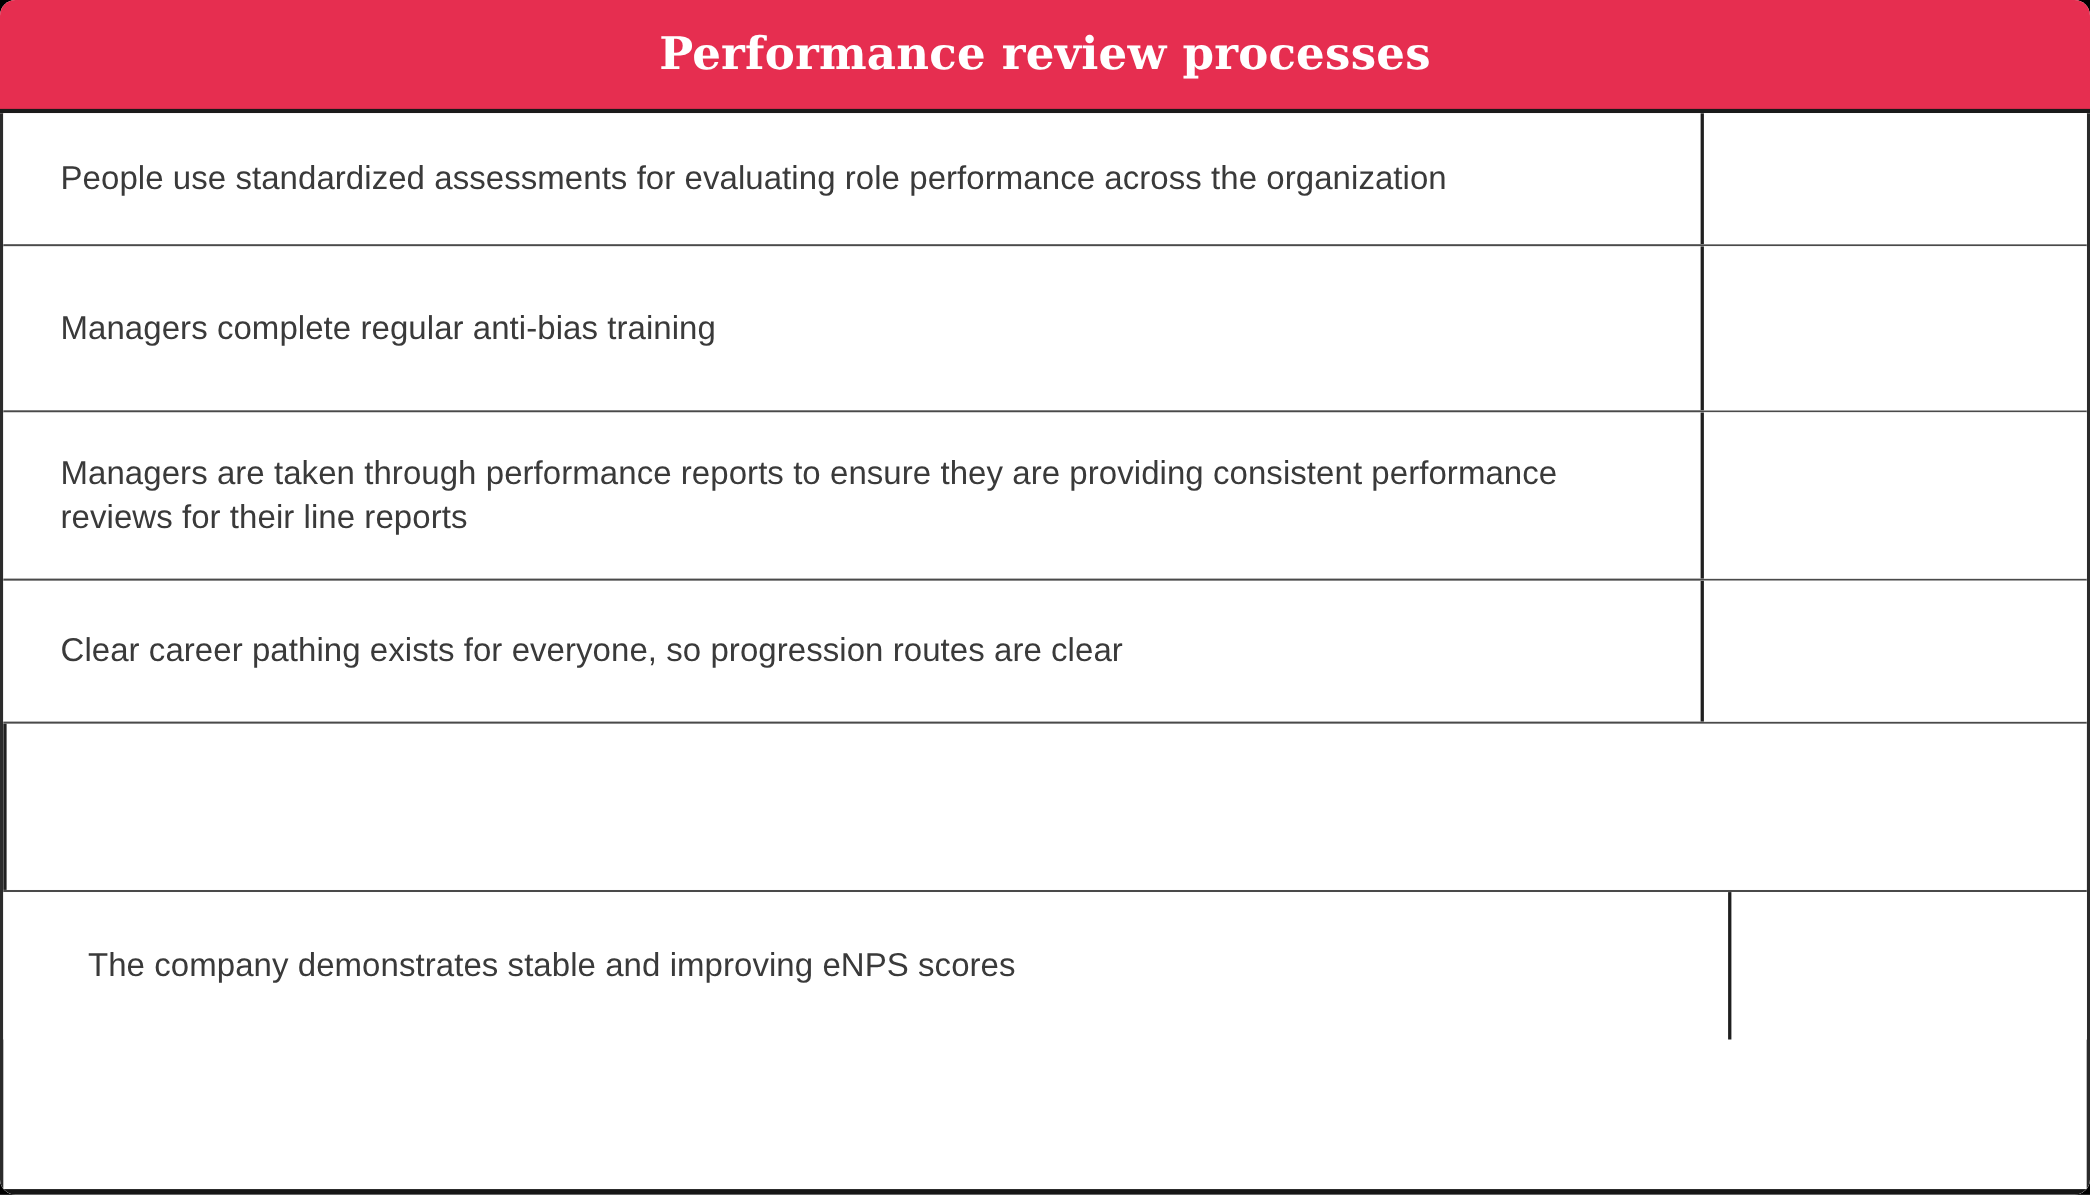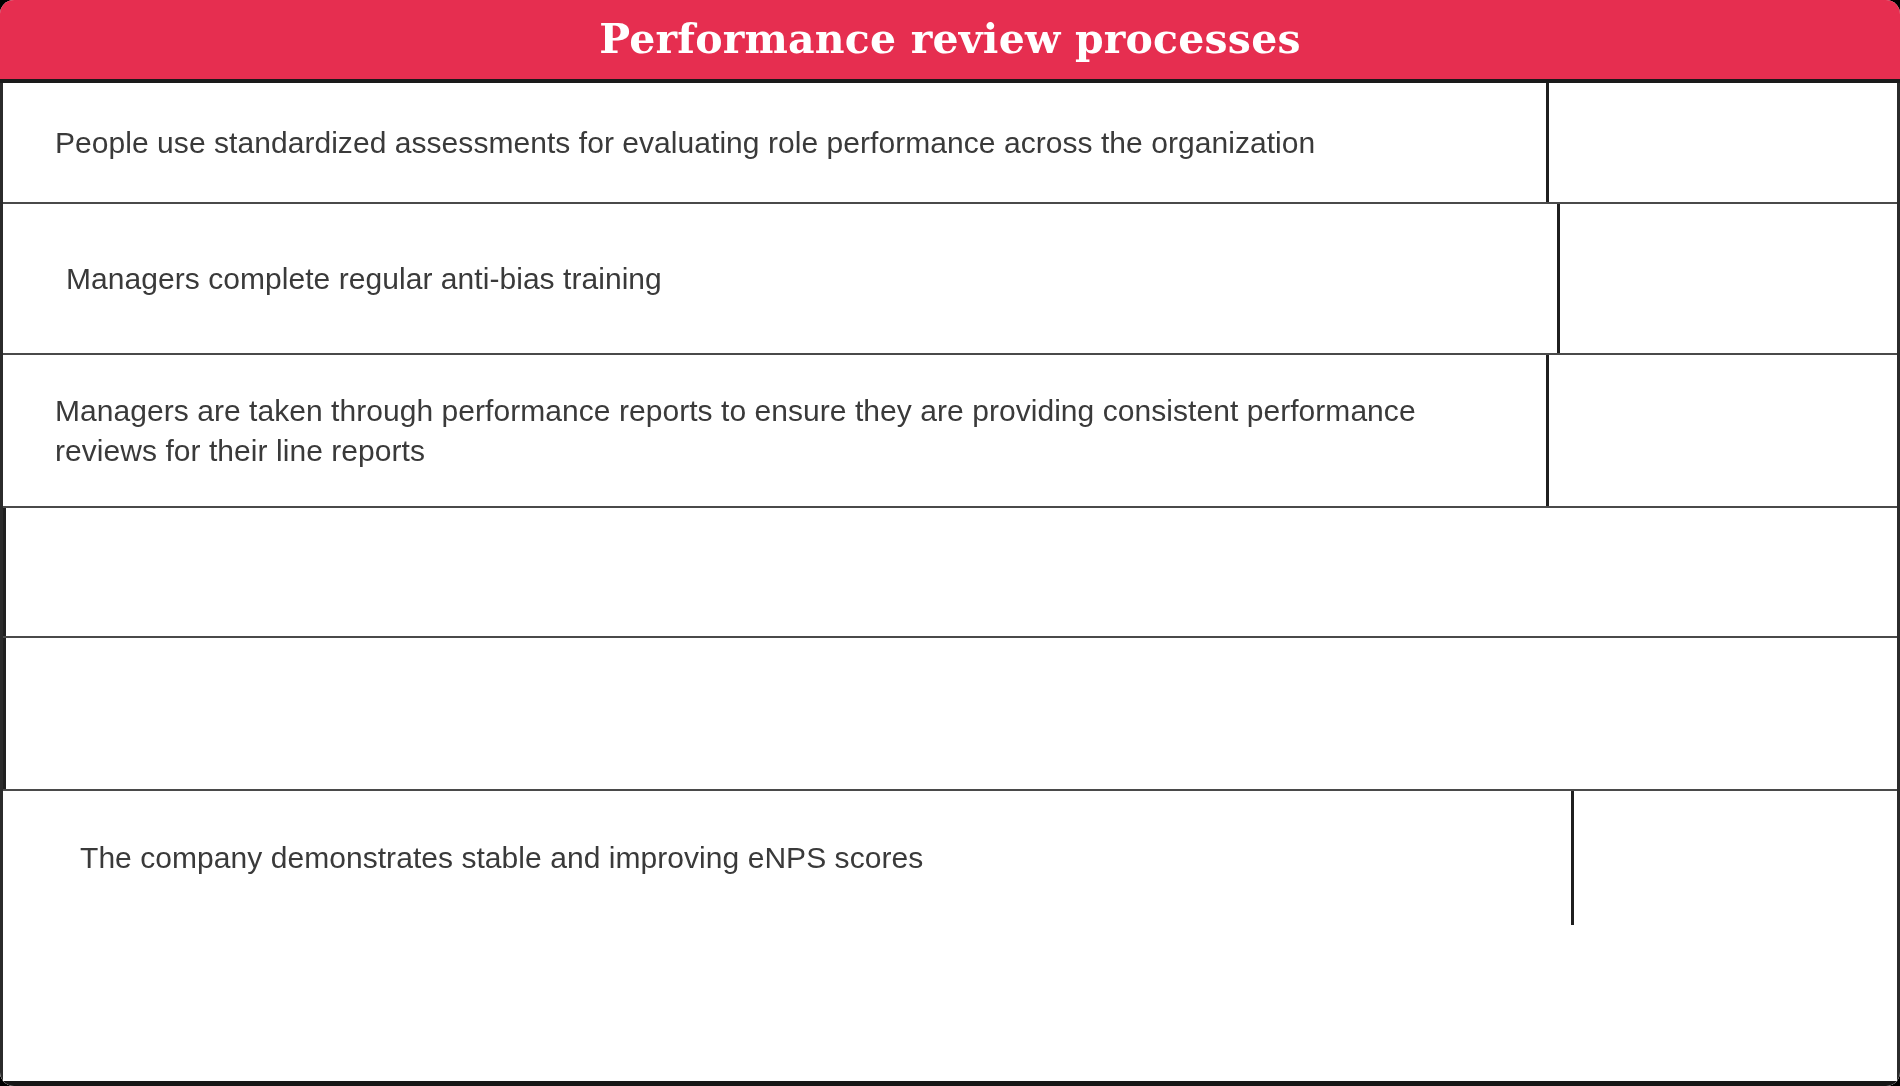--- a/index.html
+++ b/index.html
@@ -23,21 +23,21 @@
     background: #ffffff;
     border-radius: 14px;
     overflow: hidden;
     display: flex;
     flex-direction: column;
   }
 
   
   .card-header {
     flex: 0 0 auto;
-    height: 83px;
+    height: 103px;
     background: #E62E50;
     display: flex;
     align-items: center;
     justify-content: center;
     border-bottom: 4px solid #1a1a1a;
     box-sizing: border-box;
   }
   .card-header-title {
     font-family: "DejaVu Serif", "Liberation Serif", serif;
     font-weight: bold;
@@ -67,21 +67,21 @@
     align-items: center;
     border-bottom: 2px solid #4a4a4a;
     box-sizing: border-box;
     background: #ffffff;
   }
   .checklist-row:last-child {
     border-bottom: none;
   }
 
   .row-h-two  { flex: 0 0 121px; justify-content: space-between; }
-  .row-h-one  { flex: 0 0 151px; padding-left: 11px; }
+  .row-h-one  { flex: 0 0 151px; }
   .row-h-tall { flex: 0 0 153px; align-items: flex-end; }
   .row-h-mid  { flex: 0 0 130px; }
   .row-h-last { flex: 0 0 134px; padding-left: 25px; }
 
   .row-statement {
     flex: 0 0 1543px;
     width: 1543px;
     box-sizing: border-box;
     padding: 0 34px 0 52px;
     display: flex;
@@ -141,20 +141,23 @@
       <div class="row-statement">
         <span class="row-statement-text">Managers are taken through performance reports to ensure they are providing consistent performance reviews for their line reports</span>
       </div>
       <div class="row-checkbox-cell">
         <div class="checkbox-mark"></div>
       </div>
     </div>
 
 
     <div class="checklist-row row-h-mid">
+      <div class="row-statement">
+        <span class="row-statement-text">Clear career pathing exists for everyone, so progression routes are clear</span>
+      </div>
       <div class="row-checkbox-cell">
         <div class="checkbox-mark"></div>
       </div>
     </div>
 
     <div class="checklist-row row-h-tall">
       <div class="row-checkbox-cell">
         <div class="checkbox-mark"></div>
       </div>
     </div>

